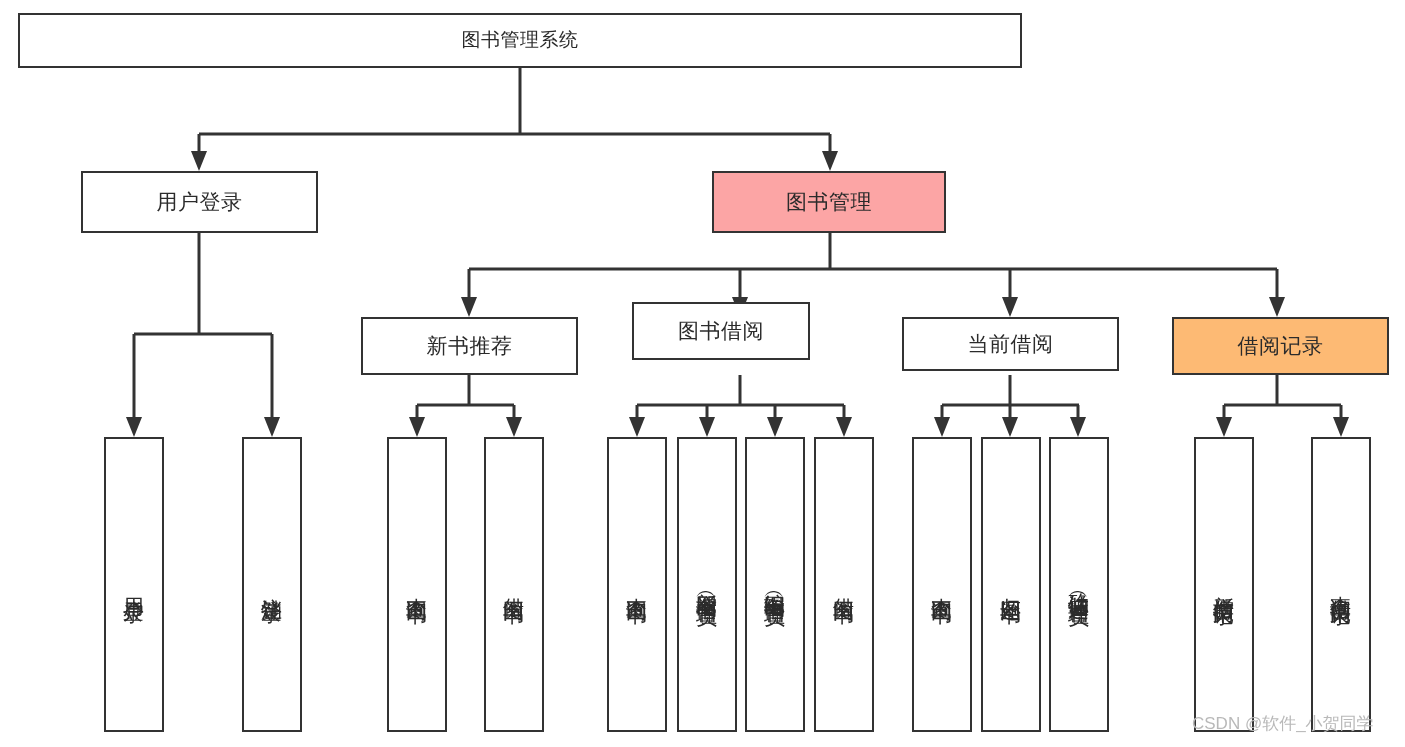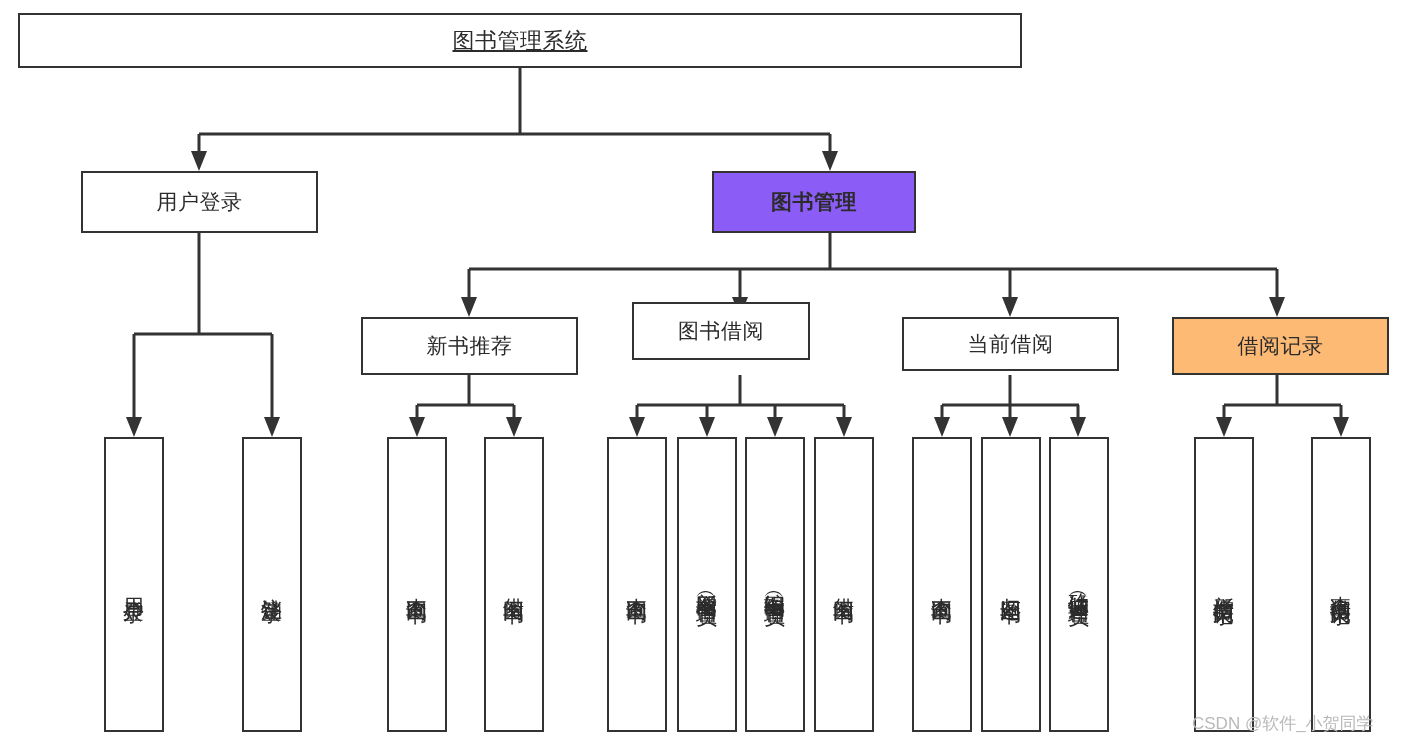--- a/index.html
+++ b/index.html
@@ -50,22 +50,21 @@
     justify-content: center;
   }
   .node.vertical .label {
     writing-mode: vertical-rl;
     text-orientation: upright;
     font-size: 21px;
     letter-spacing: 2px;
     line-height: 1;
   }
   .node.root .label {
-    font-size: 22px;
-    text-decoration: underline;
+    font-size: 19px;
   }
   .watermark {
     position: absolute;
     color: #b9b9b9;
     font-size: 17px;
     white-space: nowrap;
     user-select: none;
   }
 </style>
 </head>
@@ -128,21 +127,21 @@
         <polygon points="1333,417 1349,417 1341,437" fill="#333333"></polygon>
       </g>
   </svg>
   <div id="node-layer">
       <div class="node horizontal root" style="left: 18px; top: 13px; width: 1004px; height: 55px; border-color: rgb(51, 51, 51); background: rgb(255, 255, 255); color: rgb(43, 43, 43);">
         <span class="label">图书管理系统</span>
       </div>
       <div class="node horizontal" style="left: 81px; top: 171px; width: 237px; height: 62px; border-color: rgb(51, 51, 51); background: rgb(255, 255, 255); color: rgb(43, 43, 43);">
         <span class="label">用户登录</span>
       </div>
-      <div class="node horizontal" style="left: 712px; top: 171px; width: 204px; height: 62px; border-color: rgb(51, 51, 51); background: #8b5cf6; color: rgb(43, 43, 43); font-weight: bold;">
+      <div class="node horizontal" style="left: 712px; top: 171px; width: 234px; height: 62px; border-color: rgb(51, 51, 51); background: #fca5a5; color: rgb(43, 43, 43);">
         <span class="label">图书管理</span>
       </div>
       <div class="node horizontal" style="left: 361px; top: 317px; width: 217px; height: 58px; border-color: rgb(51, 51, 51); background: rgb(255, 255, 255); color: rgb(43, 43, 43);">
         <span class="label">新书推荐</span>
       </div>
       <div class="node horizontal" style="left: 632px; top: 302px; width: 178px; height: 58px; border-color: rgb(51, 51, 51); background: rgb(255, 255, 255); color: rgb(43, 43, 43);">
         <span class="label">图书借阅</span>
       </div>
       <div class="node horizontal" style="left: 902px; top: 317px; width: 217px; height: 54px; border-color: rgb(51, 51, 51); background: rgb(255, 255, 255); color: rgb(43, 43, 43);">
         <span class="label">当前借阅</span>

